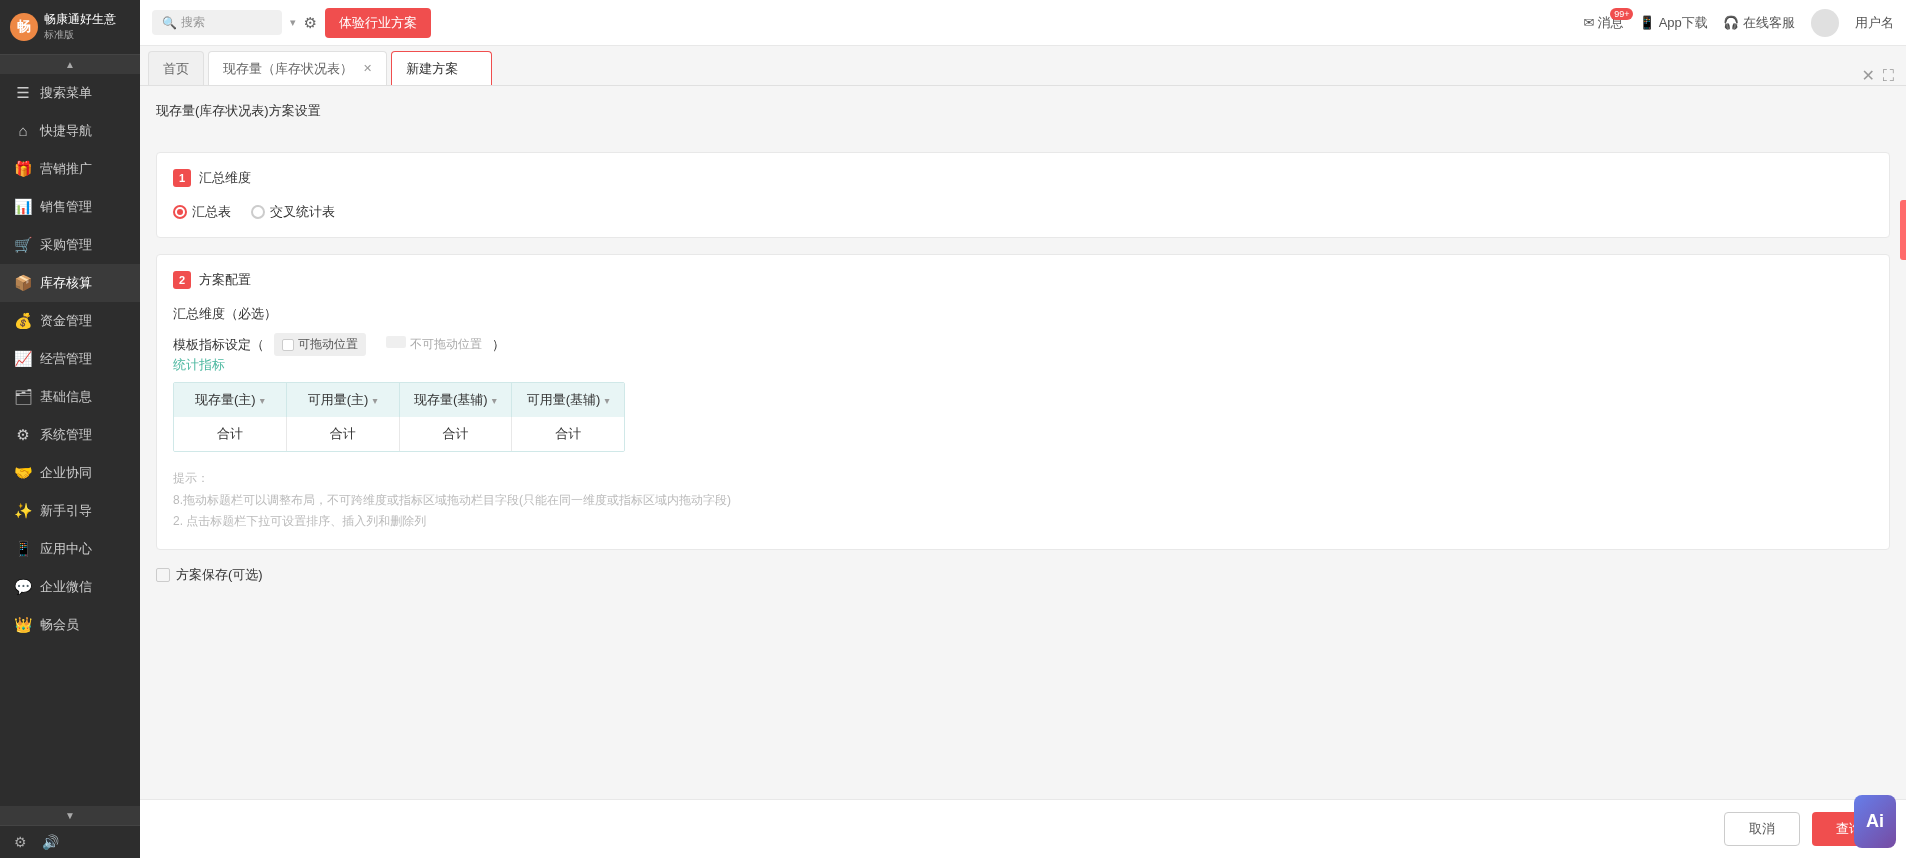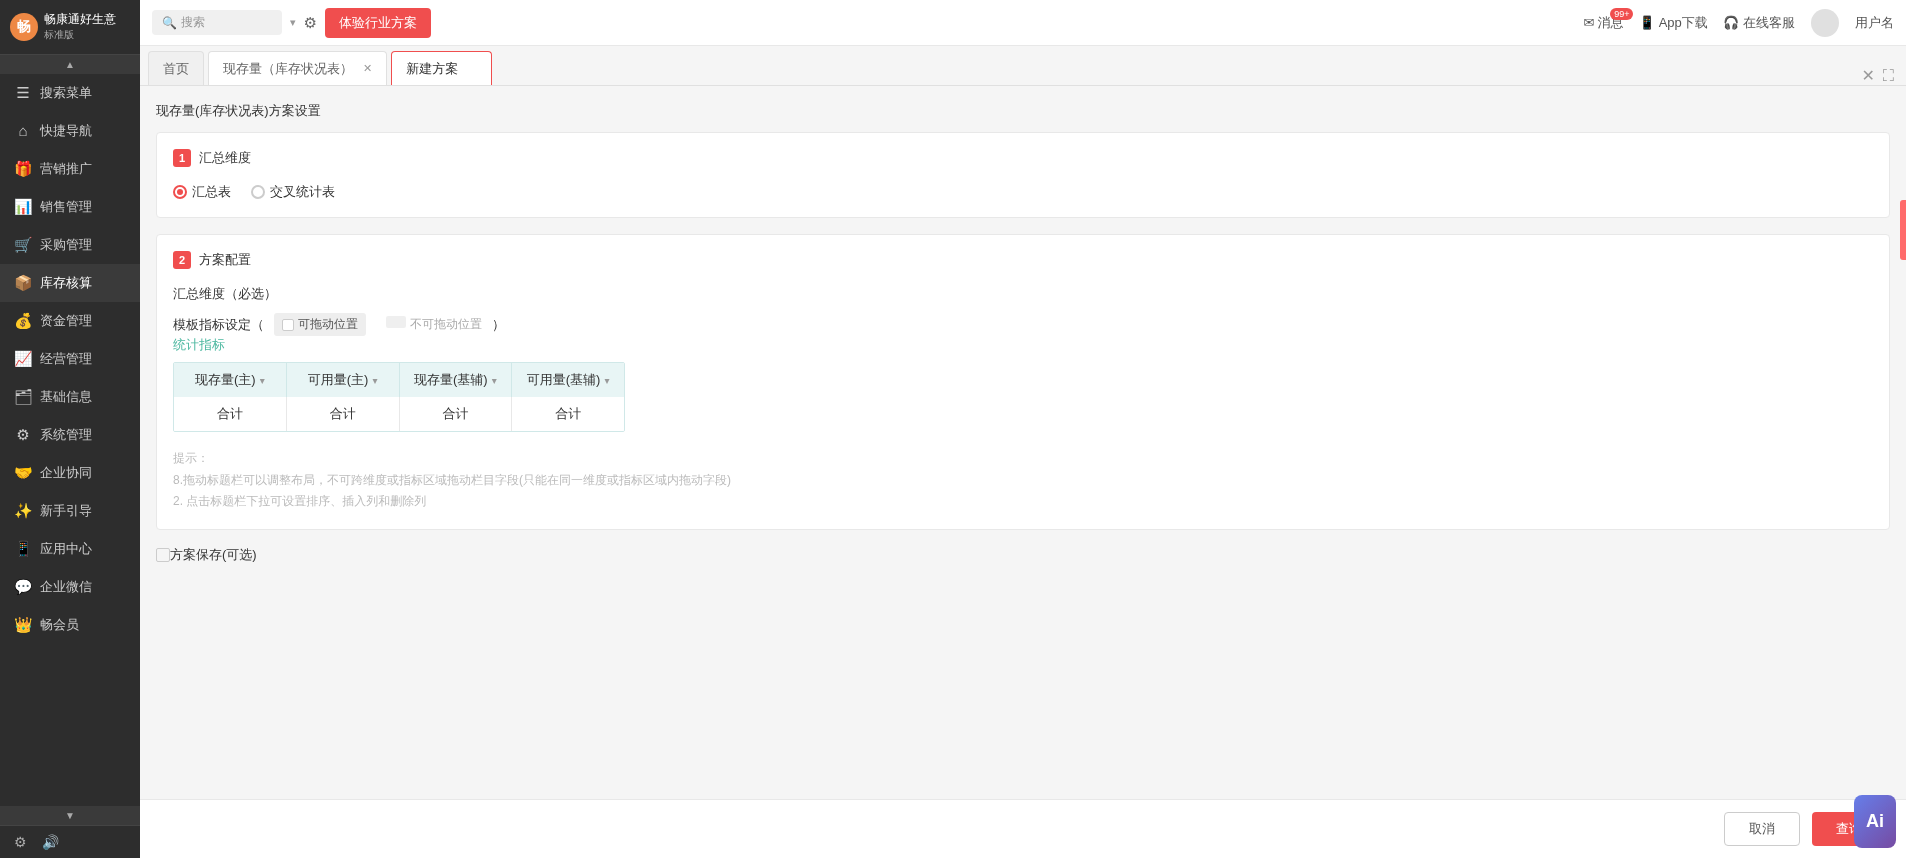--- a/index.html
+++ b/index.html
@@ -111,21 +111,21 @@
     .tab-maximize {
       margin-left: auto; display: flex; align-items: center; gap: 8px;
       padding-right: 4px; color: #999; font-size: 16px; cursor: pointer;
     }
 
     
     .content {
       flex: 1; overflow-y: auto; background: #f5f5f5; padding: 16px;
     }
     .page-title {
-      font-size: 13px; color: #333; margin-bottom: 12px; font-weight: normal;
+      font-size: 13px; color: #333; margin-bottom: 32px; font-weight: normal;
     }
 
     
     .section-card {
       background: #fff; border: 1px solid #e8e8e8; border-radius: 4px;
       padding: 16px; margin-bottom: 16px;
     }
 
     
     .step-header {
@@ -190,21 +190,21 @@
     }
     .stats-table-body-cell:last-child { border-right: none; }
     .cell-chevron { color: #999; font-size: 10px; }
 
     
     .tips { margin-top: 16px; color: #bbb; font-size: 12px; line-height: 1.8; }
     .tips-title { color: #bbb; }
 
     
     .save-option {
-      display: flex; align-items: center; 
+      display: flex; align-items: center; gap: 6px;
       font-size: 13px; color: #333; cursor: pointer; margin-top: 8px;
     }
     .save-checkbox { width: 14px; height: 14px; border: 1px solid #ccc; border-radius: 2px; }
 
     
     .footer-bar {
       background: #fff; border-top: 1px solid #e8e8e8;
       padding: 12px 20px; display: flex; justify-content: flex-end; gap: 12px;
       flex-shrink: 0;
     }

